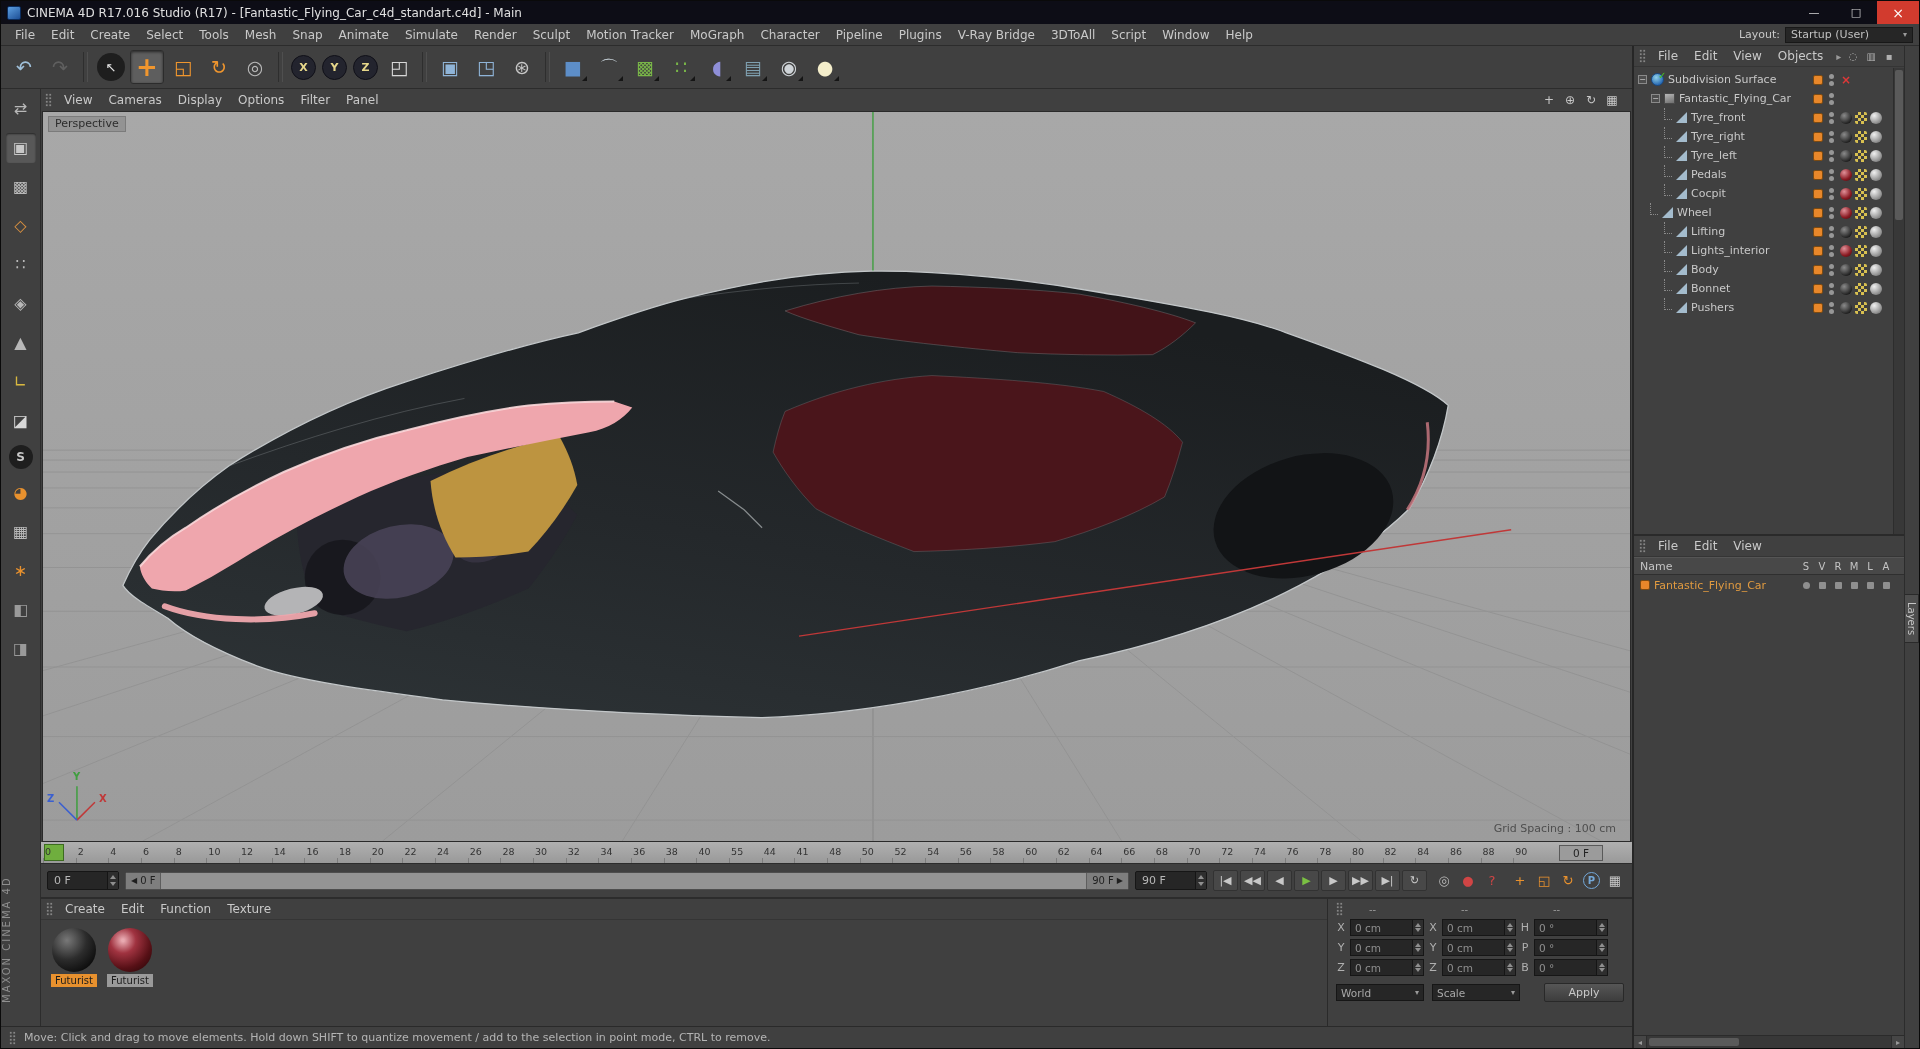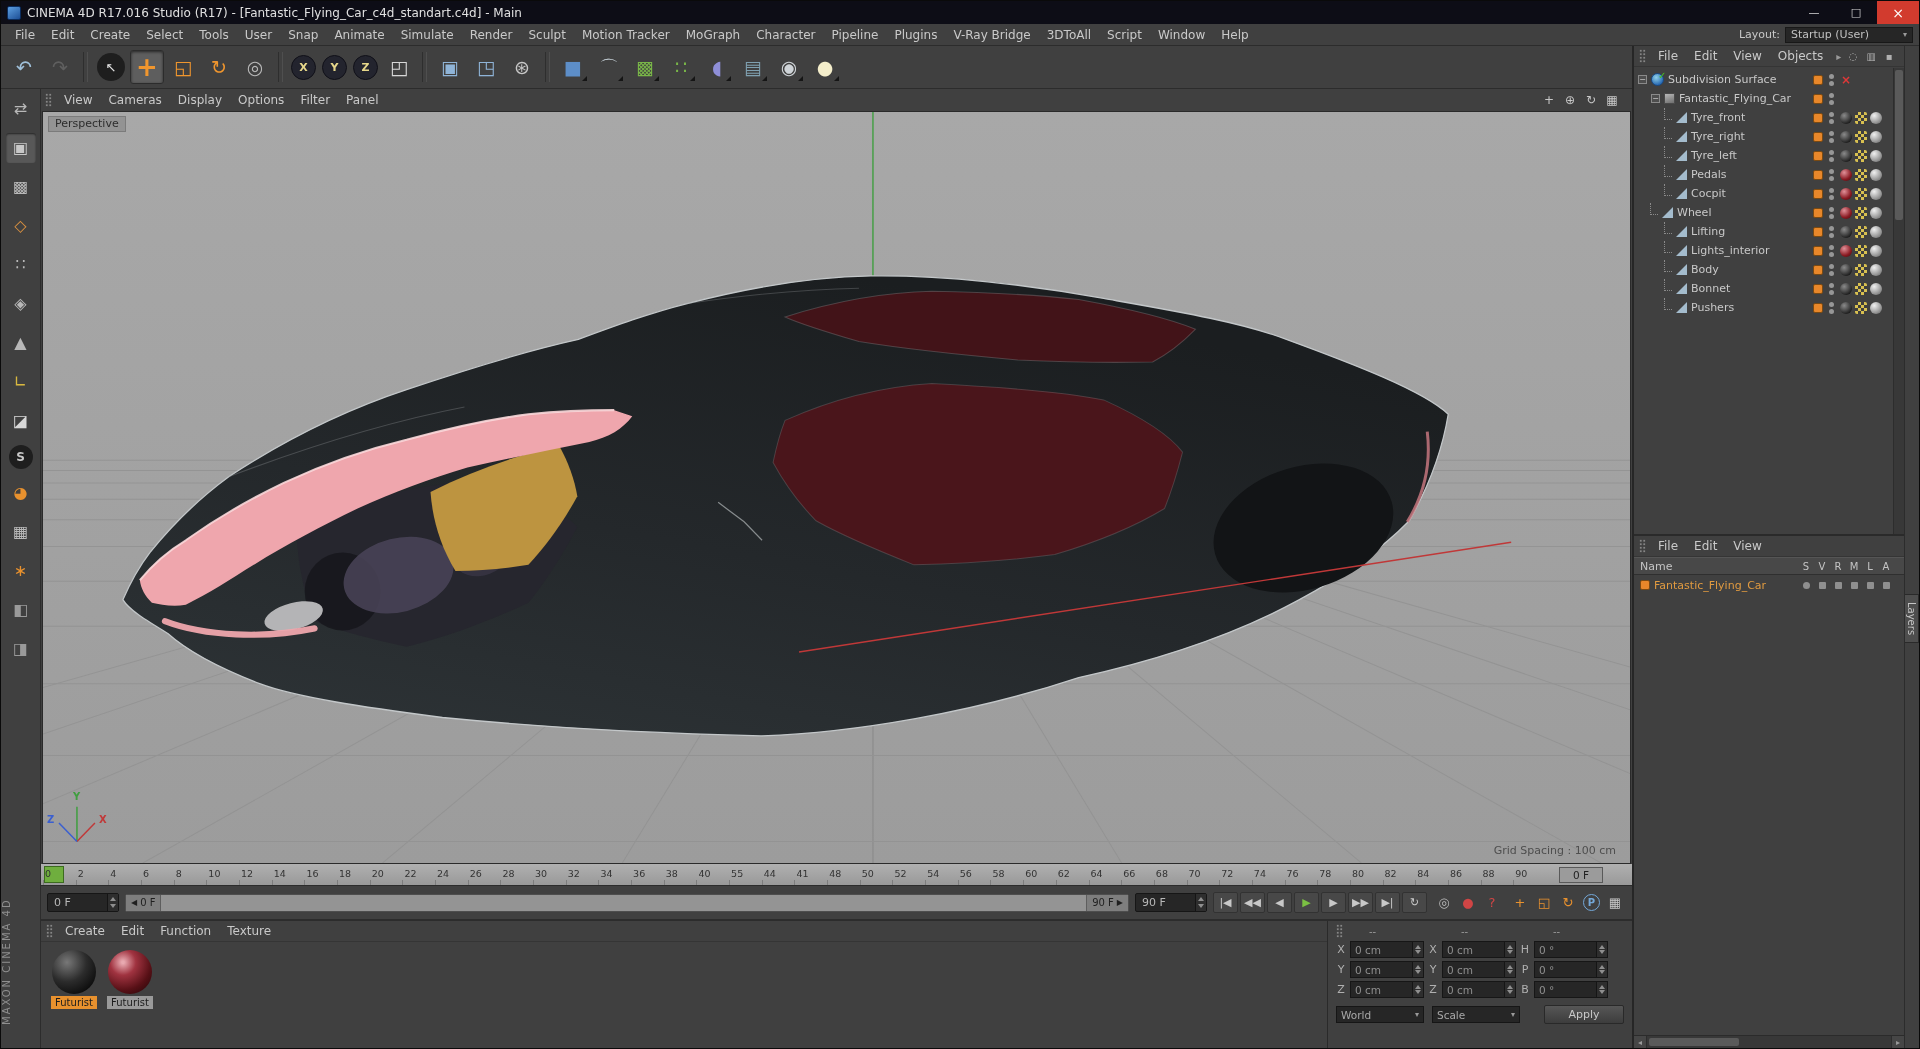--- a/index.html
+++ b/index.html
@@ -160,21 +160,21 @@
       </div>
   </div>
 
   <div class="menubar">
     <div class="menu-items">
         <div class="pm-item">File</div>
         <div class="pm-item">Edit</div>
         <div class="pm-item">Create</div>
         <div class="pm-item">Select</div>
         <div class="pm-item">Tools</div>
-        <div class="pm-item">User</div>
+        <div class="pm-item">Mesh</div>
         <div class="pm-item">Snap</div>
         <div class="pm-item">Animate</div>
         <div class="pm-item">Simulate</div>
         <div class="pm-item">Render</div>
         <div class="pm-item">Sculpt</div>
         <div class="pm-item">Motion Tracker</div>
         <div class="pm-item">MoGraph</div>
         <div class="pm-item">Character</div>
         <div class="pm-item">Pipeline</div>
         <div class="pm-item">Plugins</div>
@@ -529,20 +529,24 @@
                   <span>Scale</span>
                   <span class="dd-arrow">▾</span>
                 </div>
                 <div class="apply-btn">Apply</div>
               </div>
             </div>
           </div>
         </div>
       </div>
 
+      <div class="statusbar">
+        <div class="grip"></div>
+        <span>Move: Click and drag to move elements. Hold down SHIFT to quantize movement / add to the selection in point mode, CTRL to remove.</span>
+      </div>
     </div>
 
     <div class="right-panel">
       <div class="om">
         <div class="panel-menu">
           <div class="grip"></div>
           <div class="pm-items">
               <div class="pm-item">File</div>
               <div class="pm-item">Edit</div>
               <div class="pm-item">View</div>

